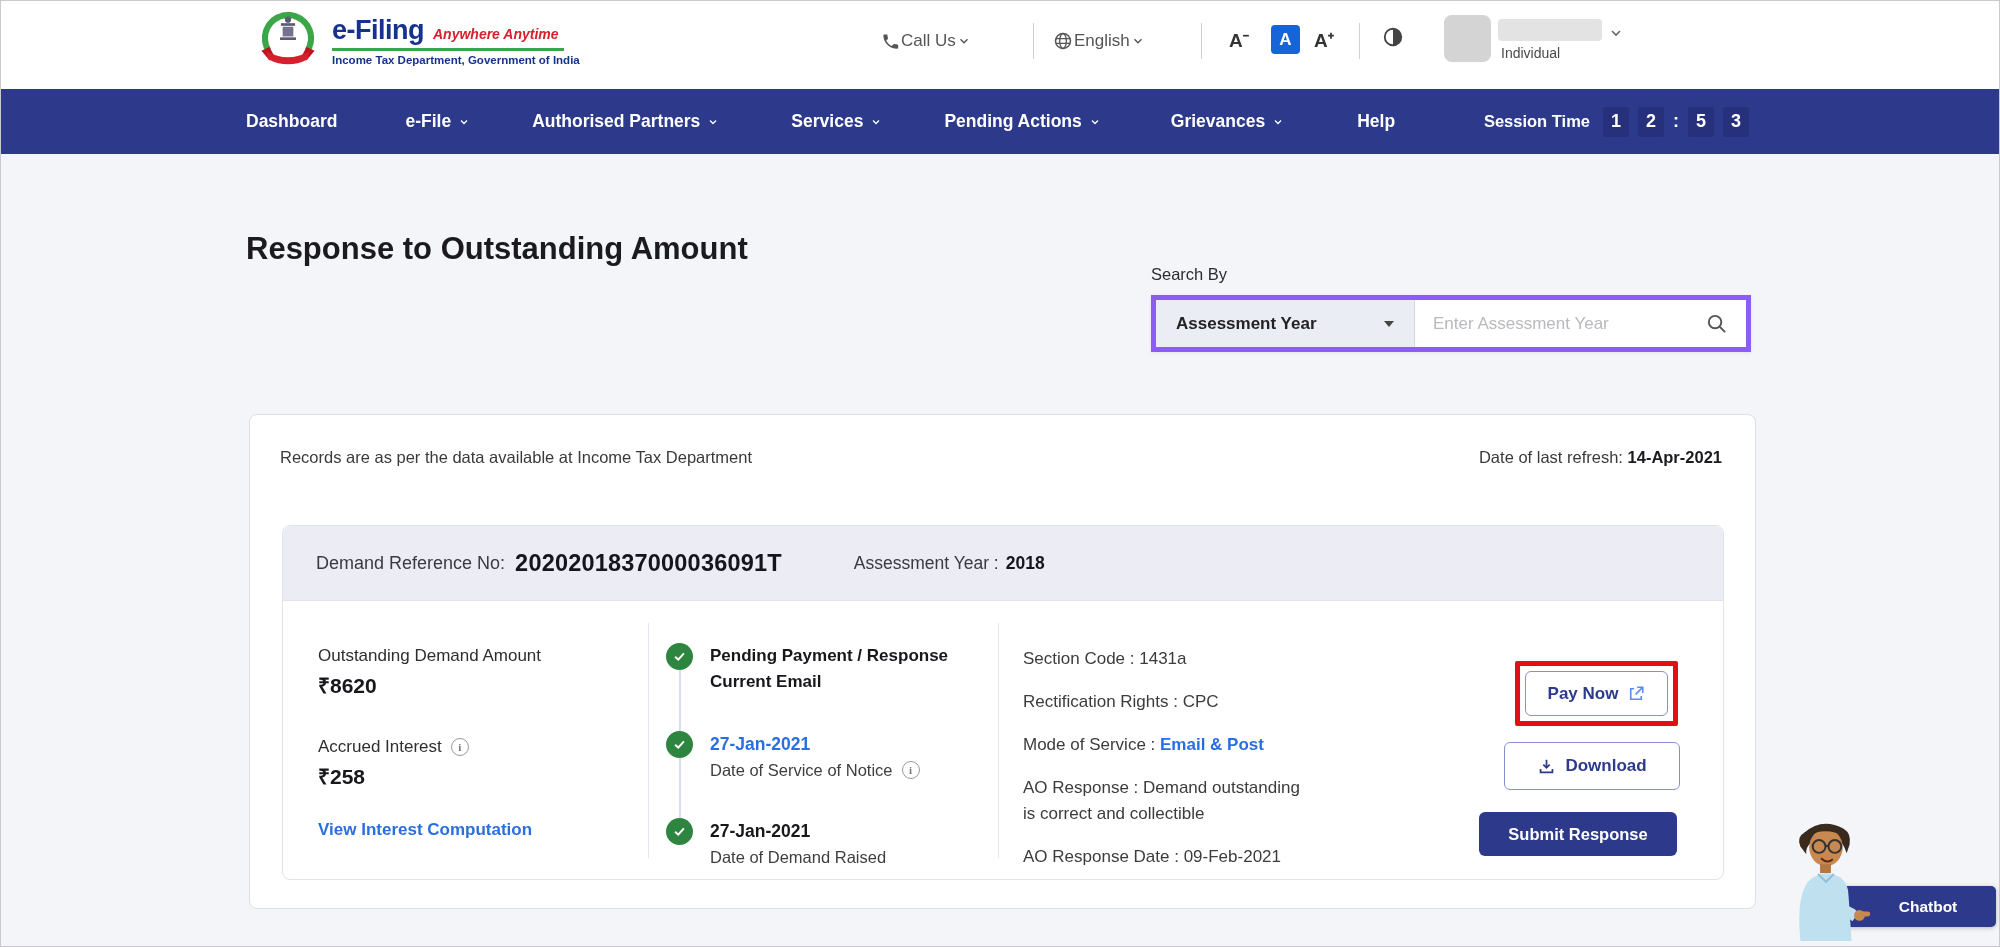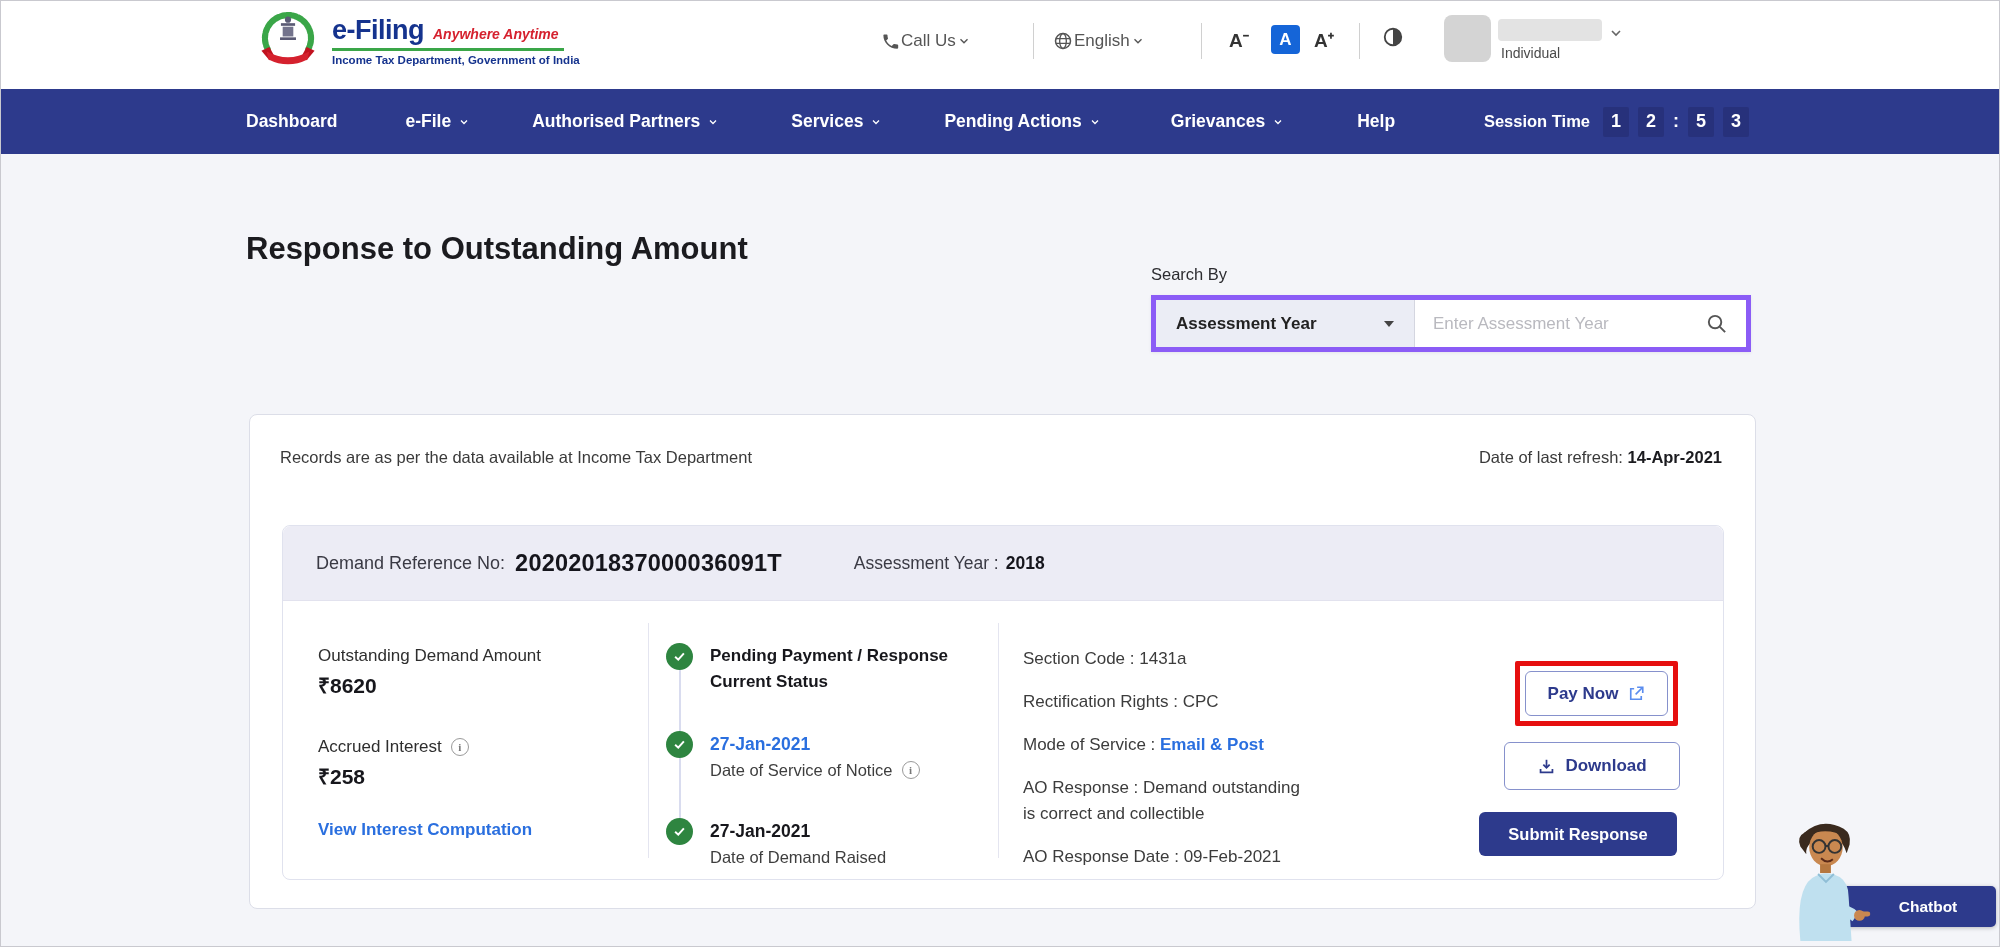--- a/index.html
+++ b/index.html
@@ -271,21 +271,21 @@
           <div class="tl-connector"></div>
 
           <div class="tl-item" style="top:42px;">
             <span class="tl-check">
               <svg width="15" height="15" viewBox="0 0 24 24">
                   <polyline points="5 12.5 10 17 19 7" stroke="#fff" stroke-width="3.2" fill="none"></polyline>
                 </svg>
             </span>
             <div>
               <div class="tl-title">Pending Payment / Response</div>
-              <div class="tl-title">Current Status</div>
+              <div class="tl-title">Current Email</div>
             </div>
           </div>
 
           <div class="tl-item" style="top:130px;">
             <span class="tl-check">
               <svg width="15" height="15" viewBox="0 0 24 24">
                   <polyline points="5 12.5 10 17 19 7" stroke="#fff" stroke-width="3.2" fill="none"></polyline>
                 </svg>
             </span>
             <div>

